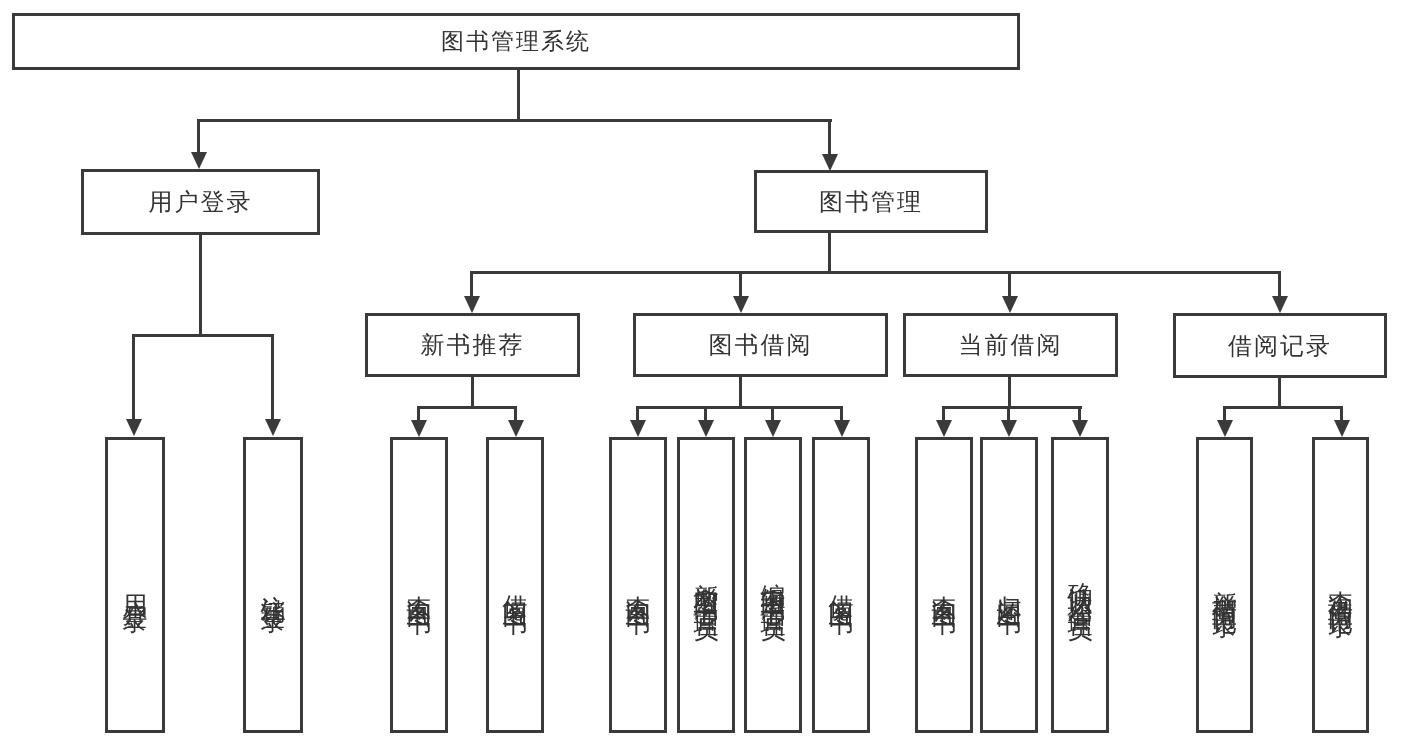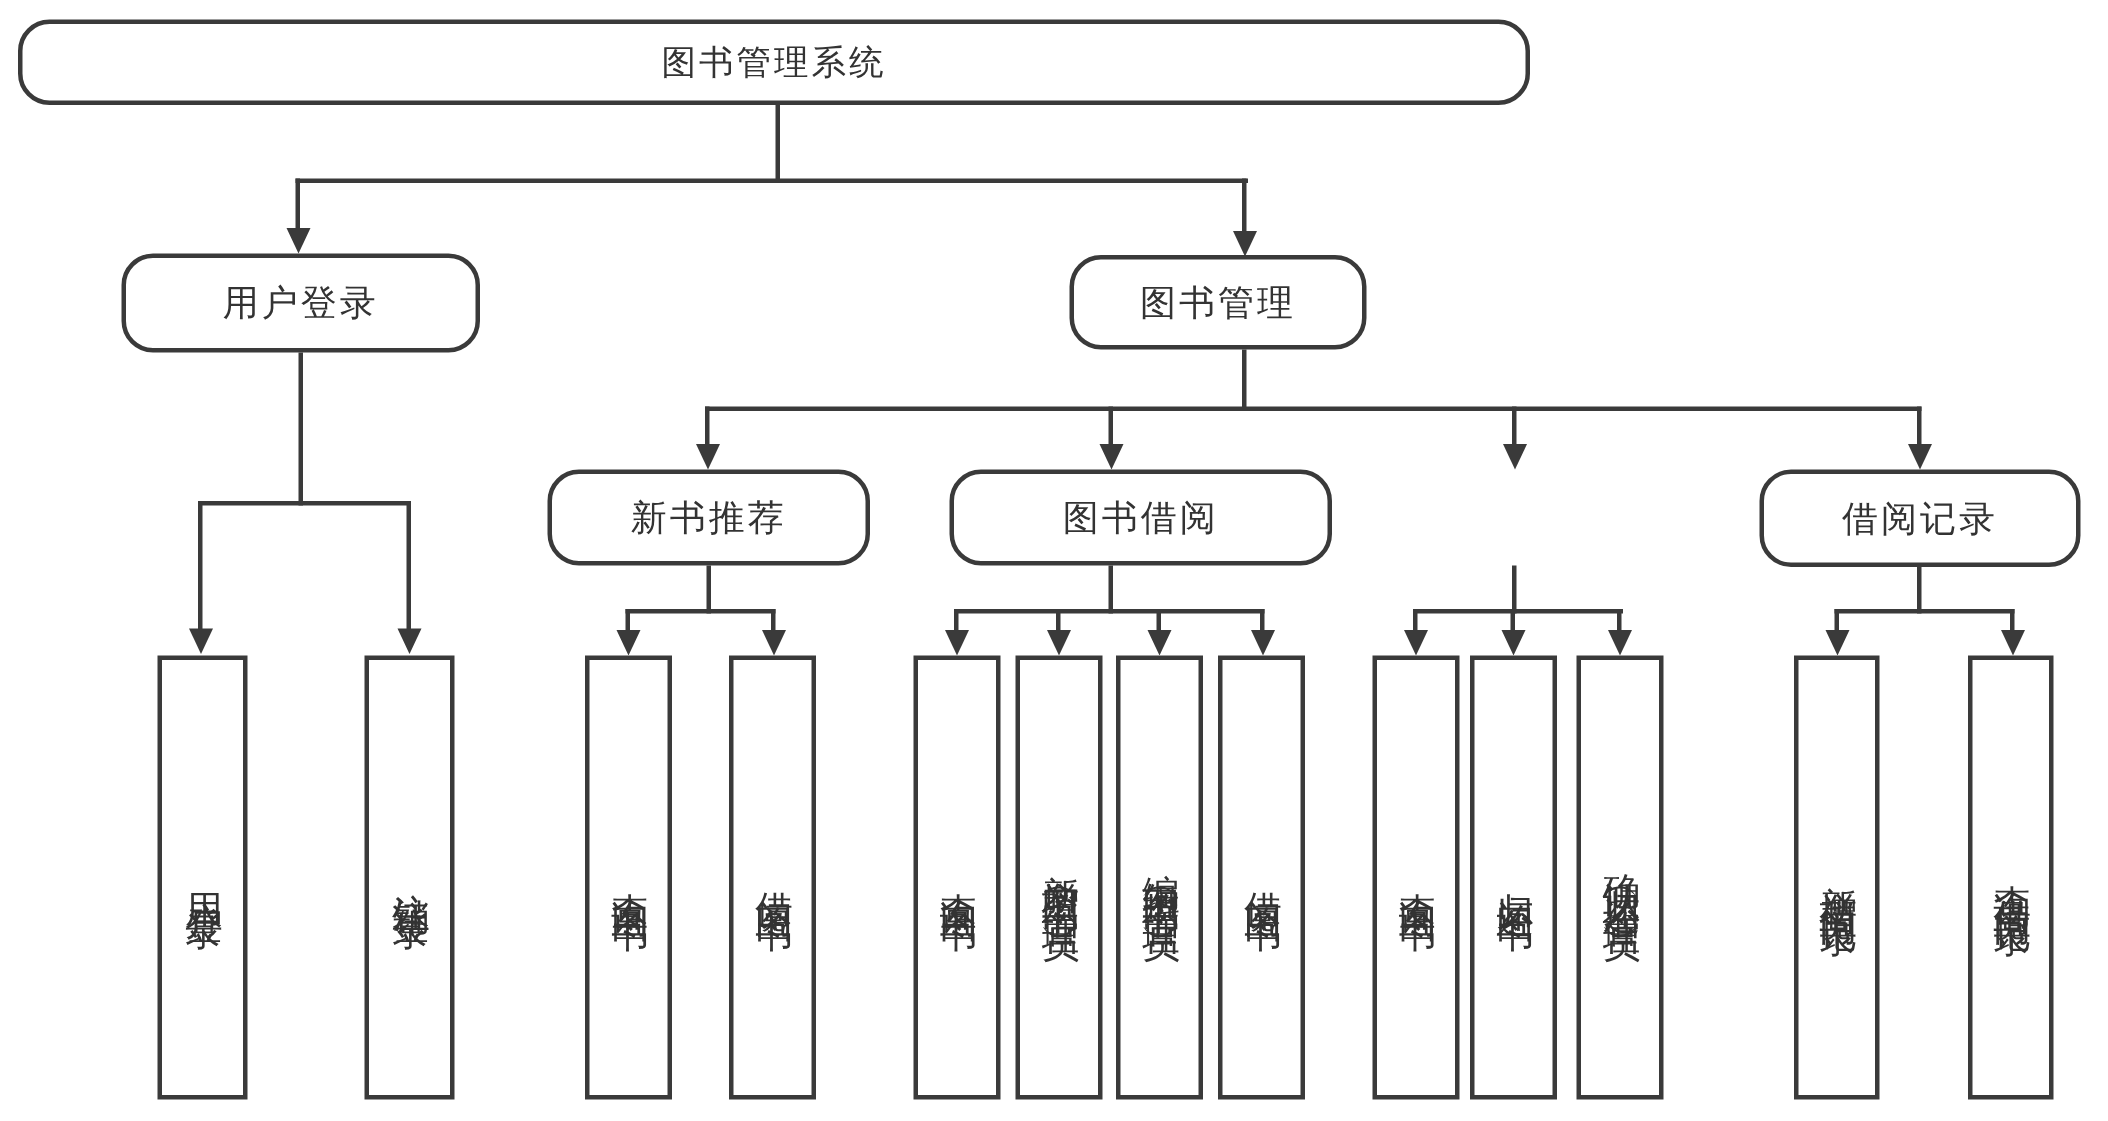--- a/index.html
+++ b/index.html
@@ -14,21 +14,21 @@
   .box{
     position:absolute;
     box-sizing:border-box;
     background:#ffffff;
     border:3px solid #3a3a3a;
     color:#333333;
     display:flex;
     align-items:center;
     justify-content:center;
   }
-  .box-h{font-size:24px;letter-spacing:2px;border-radius:21px;}
+  .box-h{font-size:24px;letter-spacing:2px;}
   .box-h.root{font-size:23px;}
   .box-v{font-size:25px;}
   .vtext{
     writing-mode:vertical-rl;
     letter-spacing:5px;
     line-height:1;
     white-space:nowrap;
   }
   
   .vline{position:absolute;width:3px;background:#3a3a3a;}
@@ -62,21 +62,21 @@
   <div class="vline" style="left:517px;top:69px;height:52px;"></div>
   <div class="hline" style="left:197px;top:119px;width:635px;"></div>
   <div class="vline" style="left:197px;top:119px;height:34px;"></div>
   <div class="ahead" style="left:191px;top:152px;"></div>
   <div class="vline" style="left:828px;top:119px;height:36px;"></div>
   <div class="ahead" style="left:822px;top:154px;"></div>
 
   <div class="box box-h" style="left:81px;top:169px;width:239px;height:66px;">
     <span>用户登录</span>
   </div>
-  <div class="box box-h" style="left:713px;top:170px;width:198px;height:63px;text-align:right;">
+  <div class="box box-h" style="left:754px;top:170px;width:234px;height:63px;text-align:right;">
     <span>图书管理</span>
   </div>
 
   <div class="vline" style="left:199px;top:235px;height:102px;"></div>
   <div class="hline" style="left:132px;top:334px;width:142px;"></div>
   <div class="vline" style="left:132px;top:334px;height:86px;"></div>
   <div class="ahead" style="left:126px;top:419px;"></div>
   <div class="vline" style="left:271px;top:334px;height:86px;"></div>
   <div class="ahead" style="left:265px;top:419px;"></div>
 
@@ -89,20 +89,23 @@
   <div class="vline" style="left:1008px;top:271px;height:26px;"></div>
   <div class="ahead" style="left:1002px;top:296px;"></div>
   <div class="vline" style="left:1278px;top:271px;height:26px;"></div>
   <div class="ahead" style="left:1272px;top:296px;"></div>
 
   <div class="box box-h" style="left:365px;top:313px;width:215px;height:64px;">
     <span>新书推荐</span>
   </div>
   <div class="box box-h" style="left:633px;top:313px;width:255px;height:64px;">
     <span>图书借阅</span>
+  </div>
+  <div class="box box-h" style="left:903px;top:313px;width:215px;height:64px;">
+    <span>当前借阅</span>
   </div>
   <div class="box box-h" style="left:1173px;top:313px;width:214px;height:65px;">
     <span>借阅记录</span>
   </div>
 
   <div class="vline" style="left:471px;top:377px;height:32px;"></div>
   <div class="hline" style="left:417px;top:406px;width:100px;"></div>
   <div class="vline" style="left:417px;top:406px;height:15px;"></div>
   <div class="ahead" style="left:411px;top:420px;"></div>
   <div class="vline" style="left:514px;top:406px;height:15px;"></div>

